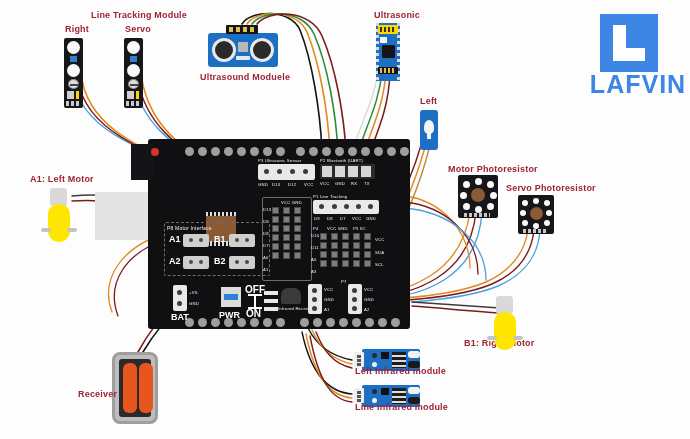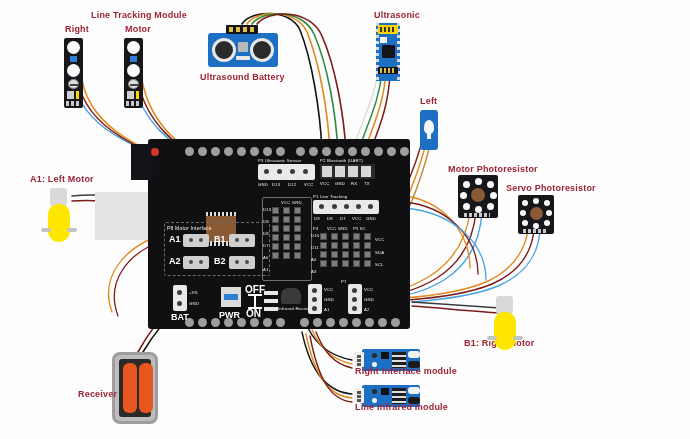--- a/index.html
+++ b/index.html
@@ -162,21 +162,21 @@
       <path d="M404,196 C440,200 470,230 470,268" stroke="#e08a1e" stroke-width="1.3"></path>
       <path d="M404,202 C446,206 478,236 478,274" stroke="#7d1a1a" stroke-width="1.3"></path>
       <path d="M404,208 C452,212 486,242 486,280" stroke="#4aa3e0" stroke-width="1.3"></path>
       <path d="M170,232 C120,246 100,280 112,312" stroke="#e08a1e" stroke-width="1.3"></path>
       <path d="M170,238 C124,252 106,284 118,316" stroke="#7d1a1a" stroke-width="1.3"></path>
     </g>
   </svg>
 
   <div class="lbl" style="left:63px;top:10px;margin-left:28px;">Line Tracking Module</div>
   <div class="lbl" style="left:65px;top:24px;">Right</div>
-  <div class="lbl" style="left:125px;top:24px;">Motor</div>
+  <div class="lbl" style="left:125px;top:24px;">Servo</div>
 
   <div class="ltm" style="left:64px;top:38px;">
     <span class="c1"></span>
       <span class="bl"></span>
       <span class="c2"></span>
     <span class="pot"></span>
       <span class="ic"></span>
       <span class="yel"></span>
       <span class="pads"></span>
   </div>
@@ -195,21 +195,21 @@
         <i style="left:3px"></i>
         <i style="left:10px"></i>
         <i style="left:17px"></i>
         <i style="left:24px"></i>
       </span>
     <span class="e1"></span>
       <span class="can"></span>
       <span class="e2"></span>
       <span class="bar"></span>
   </div>
-  <div class="lbl" style="left:200px;top:72px;">Ultrasound Battery</div>
+  <div class="lbl" style="left:200px;top:72px;">Ultrasound Moduele</div>
 
   <div class="lbl" style="left:374px;top:10px;">Ultrasonic</div>
   <div class="btm" style="left:376px;top:23px;">
     <span class="edge" style="left:0"></span>
       <span class="edge" style="left:21px"></span>
     <span class="top">
         <i style="left:2px"></i>
         <i style="left:6px"></i>
         <i style="left:10px"></i>
         <i style="left:14px"></i>
@@ -279,21 +279,21 @@
         <i style="top:7px"></i>
         <i style="top:11px"></i>
       </span>
     <span class="dot"></span>
       <span class="dot2"></span>
       <span class="blk"></span>
       <span class="res"></span>
     <span class="ledw"></span>
       <span class="ledb"></span>
   </div>
-  <div class="lbl" style="left:355px;top:366px;">Right Interface module</div>
+  <div class="lbl" style="left:355px;top:366px;">Left Infrared module</div>
 
   <div class="irm" style="left:362px;top:385px;">
     <span class="hdr">
         <i style="top:3px"></i>
         <i style="top:7px"></i>
         <i style="top:11px"></i>
       </span>
     <span class="dot"></span>
       <span class="dot2"></span>
       <span class="blk"></span>
@@ -525,14 +525,21 @@
 
   <div class="conn" style="left:348px;top:284px;width:14px;height:30px;">
     <span class="hole" style="left:4px;top:4px"></span>
       <span class="hole" style="left:4px;top:13px"></span>
       <span class="hole" style="left:4px;top:22px"></span>
   </div>
   <div class="pinlbl" style="left:364px;top:287px;">VCC</div>
   <div class="pinlbl" style="left:364px;top:297px;">GND</div>
   <div class="pinlbl" style="left:364px;top:307px;">A2</div>
 
+  <div id="logo">
+    <span id="logoSq"></span>
+    <span id="logoNotch"></span>
+    <span id="logoL"></span>
+      <span id="logoL2"></span>
+    <span id="logoTxt">LAFVIN</span>
+  </div>
 
 </div>
 
 </body></html>

